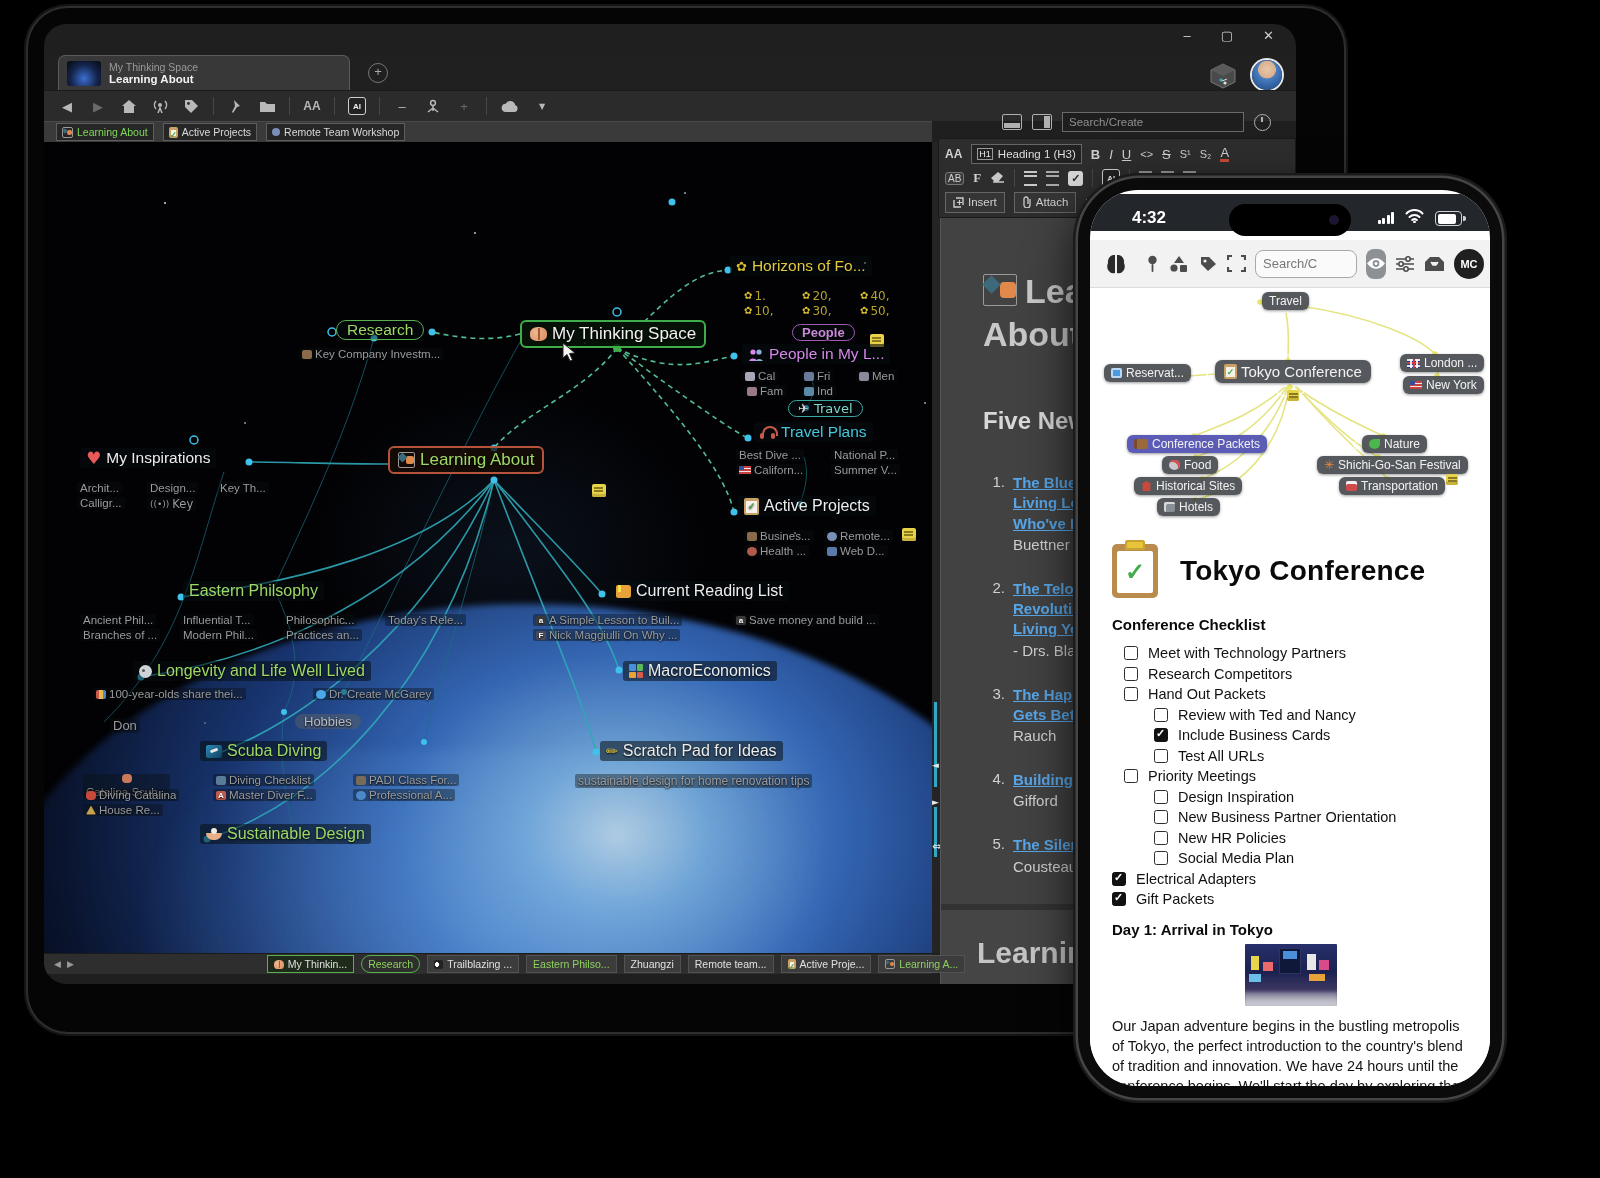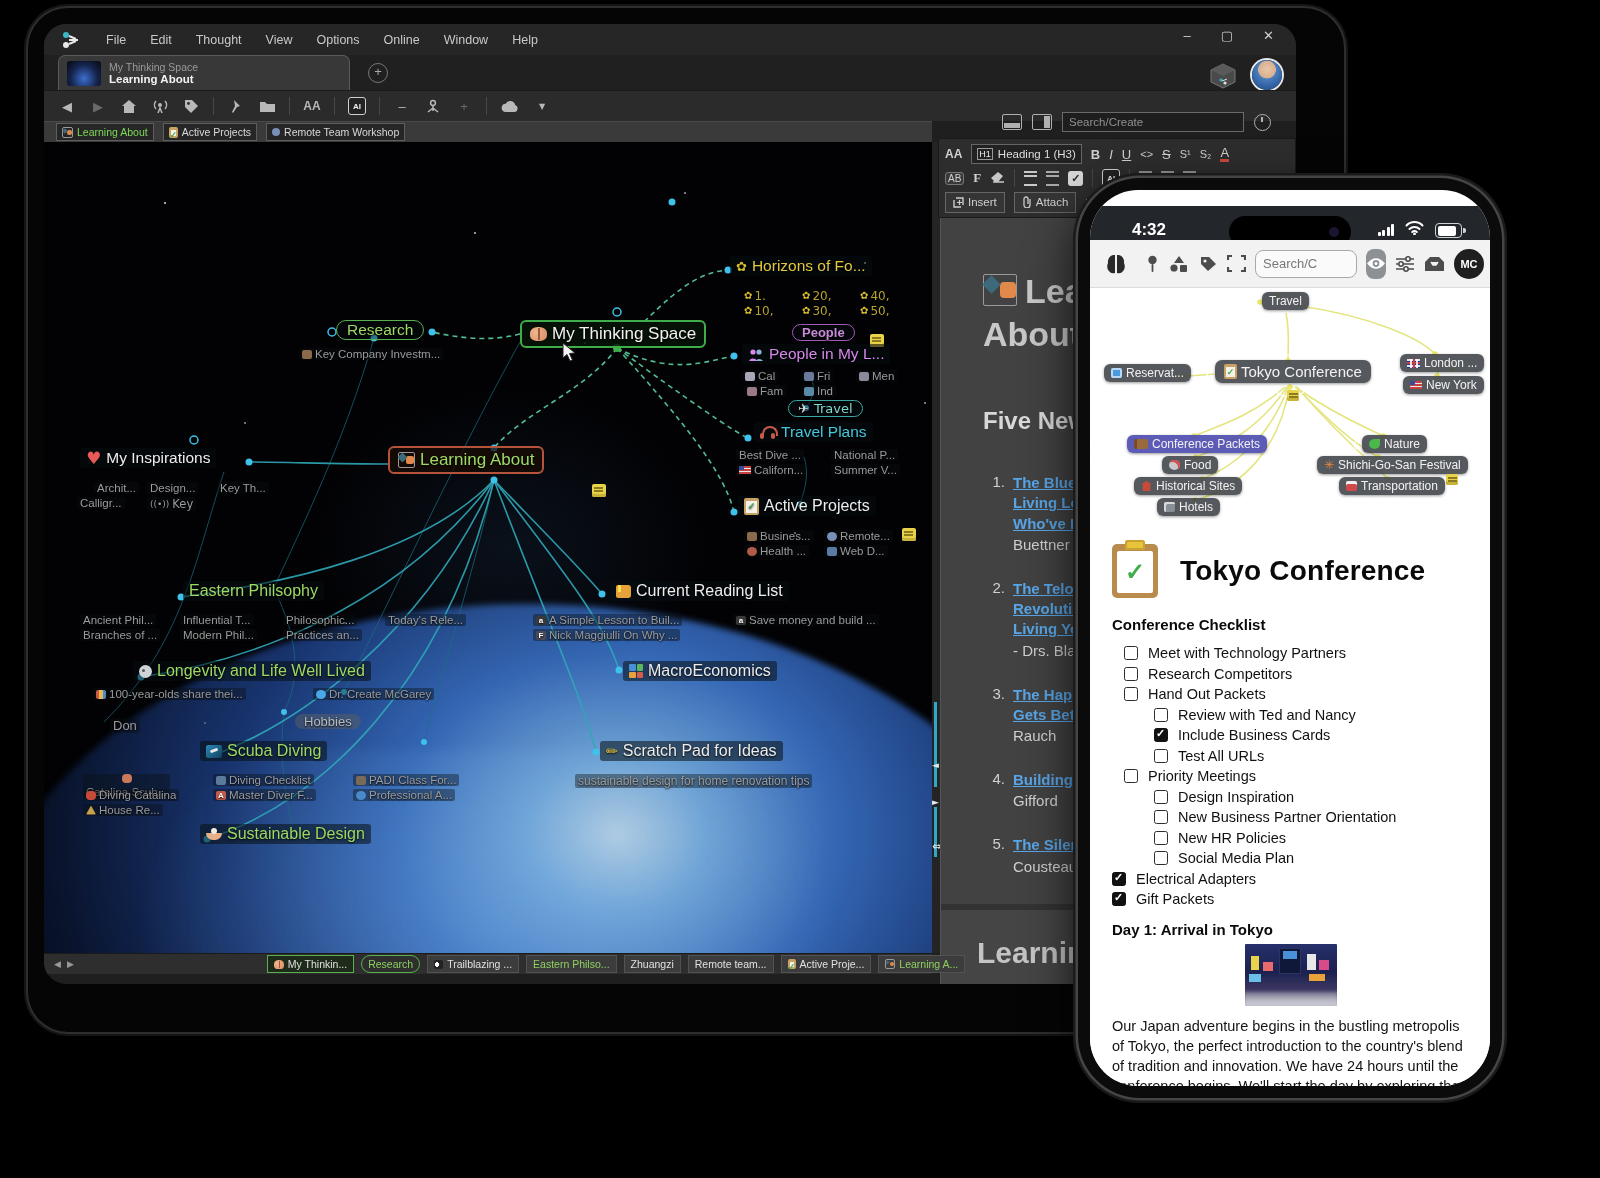--- a/index.html
+++ b/index.html
@@ -148,21 +148,21 @@
   .bottombar{position:absolute;left:0;top:929px;width:888px;height:21px;background:#2e2e2e;border-top:1px solid #1a1a1a;display:flex;align-items:center;gap:7px;padding-left:10px;box-sizing:border-box;}
   .bb-arrows{color:#9a9a9a;font-size:9px;letter-spacing:6px;margin-right:180px;}
   .btab{height:16px;display:inline-flex;align-items:center;gap:4px;background:#3c3c3c;border:1px solid #525252;padding:0 6px;font-size:10.5px;color:#e0e0e0;white-space:nowrap;}
   .btab.green{color:#8ed060;}
   .btab.sel{border-color:#58b050;background:#1e2a1a;}
   .btab.oval{border-radius:9px;border-color:#58b050;color:#8ed060;background:transparent;}
   .mini{width:9px;height:9px;border-radius:2px;flex:0 0 auto;}
   
   .phone{position:absolute;left:1078px;top:178px;width:424px;height:920px;background:#0b0b0b;border-radius:62px;padding:12px;box-sizing:border-box;box-shadow:0 0 0 2.5px #454545,0 0 0 5px #1a1a1a,0 18px 50px rgba(0,0,0,.85);z-index:20;}
   .p-screen{position:relative;width:400px;height:896px;border-radius:48px;overflow:hidden;background:#fff;}
-  .p-status{position:absolute;left:0;top:16px;width:100%;height:37px;background:#23262b;}
+  .p-status{position:absolute;left:0;top:4px;width:100%;height:37px;background:#23262b;}
   .p-time{position:absolute;left:42px;top:14px;color:#fff;font-size:17px;font-weight:bold;}
   .island{position:absolute;left:50%;transform:translateX(-50%);top:10px;width:122px;height:32px;background:#000;border-radius:18px;}
   .island:after{content:"";position:absolute;right:12px;top:11px;width:10px;height:10px;border-radius:50%;background:#1c1430;}
   .p-sig{position:absolute;right:96px;top:18px;display:flex;align-items:flex-end;gap:1.5px;}
   .p-sig i{width:3px;background:#fff;border-radius:1px;}
   .p-wifi{position:absolute;right:66px;top:15px;}
   .p-batt{position:absolute;right:28px;top:17px;width:25px;height:13px;border:1.5px solid #cfd2d6;border-radius:4px;}
   .p-batt:before{content:"";position:absolute;left:1.5px;top:1.5px;bottom:1.5px;width:18px;background:#fff;border-radius:2px;}
   .p-batt:after{content:"";position:absolute;right:-4.5px;top:3.5px;width:2.5px;height:5px;background:#cfd2d6;border-radius:0 2px 2px 0;}
   .p-toolbar{position:absolute;left:0;top:50px;width:100%;height:48px;background:#f2f2f3;border-bottom:1px solid #ddd;display:flex;align-items:center;gap:9px;padding:0 10px 0 14px;box-sizing:border-box;}
@@ -199,35 +199,20 @@
   .city i{position:absolute;}
   .p-para{font-size:14.5px;line-height:1.38;color:#141414;}
   input{outline:none;font-family:inherit;}
 </style>
 </head>
 <body>
 
 <div class="tablet">
  <div class="t-screen">
 
-  <div class="menubar">
-    <svg class="logo-mark" viewBox="0 0 22 22">
-          <circle cx="6" cy="6" r="3" fill="#3ab8c8"></circle>
-          <circle cx="6" cy="16" r="3" fill="#e8e8e8"></circle>
-          <path d="M9 11 L18 11 M9 7 L16 10 M9 15 L16 12" stroke="#e8e8e8" stroke-width="2" fill="none"></path>
-        </svg>
-    <span class="menu-item">File</span>
-    <span class="menu-item">Edit</span>
-    <span class="menu-item">Thought</span>
-    <span class="menu-item">View</span>
-    <span class="menu-item">Options</span>
-    <span class="menu-item">Online</span>
-    <span class="menu-item">Window</span>
-    <span class="menu-item">Help</span>
-  </div>
   <div class="winctl">
     <span>–</span>
     <span>▢</span>
     <span>✕</span>
   </div>
 
   <div class="tabrow">
     <div class="doc-tab">
       <span class="doc-thumb"></span>
       <span>
@@ -510,21 +495,21 @@
             <span class="di"></span>
           </span>
           <span>Learning About</span>
         </span>
     <span class="note-ico" style="left:548px;top:342px;"></span>
 
     <span class="nd nd-white" style="left:36px;top:306px;">
           <span class="glyph ic-heart">♥</span>
           <span>My Inspirations</span>
         </span>
-    <span class="sub" style="left:50px;top:340px;">
+    <span class="sub" style="left:33px;top:340px;">
           <span>Archit...</span>
         </span>
     <span class="sub" style="left:103px;top:340px;">
           <span>Design...</span>
         </span>
     <span class="sub" style="left:173px;top:340px;">
           <span>Key Th...</span>
         </span>
     <span class="sub" style="left:33px;top:355px;">
           <span>Calligr...</span>

